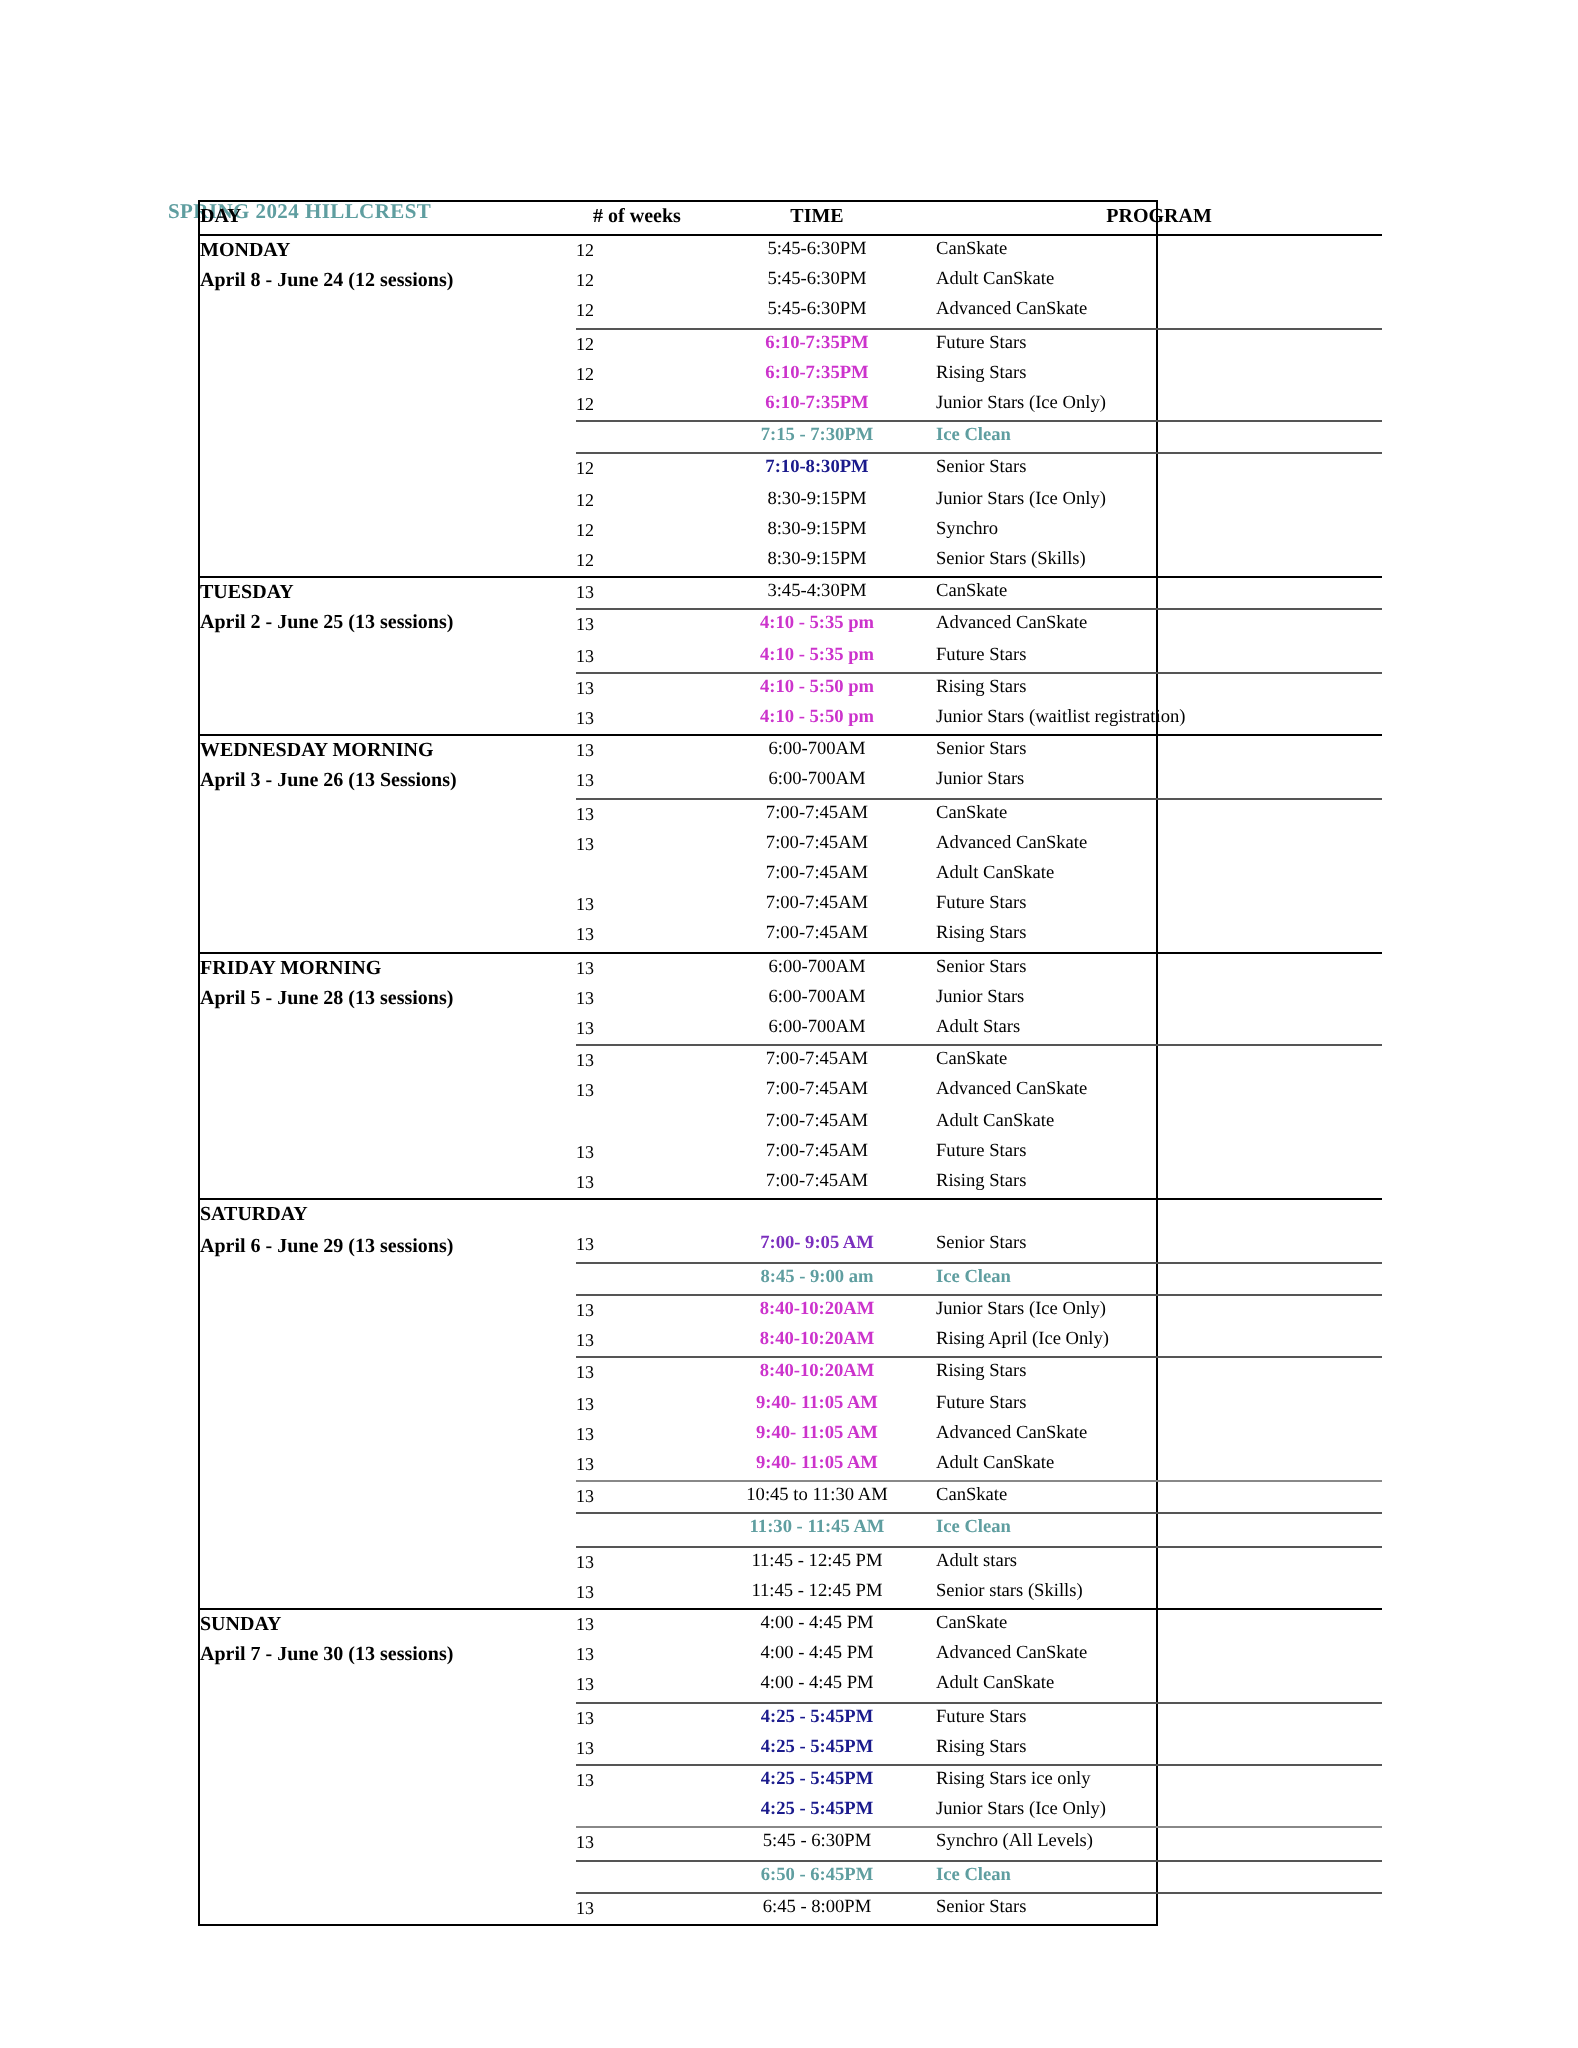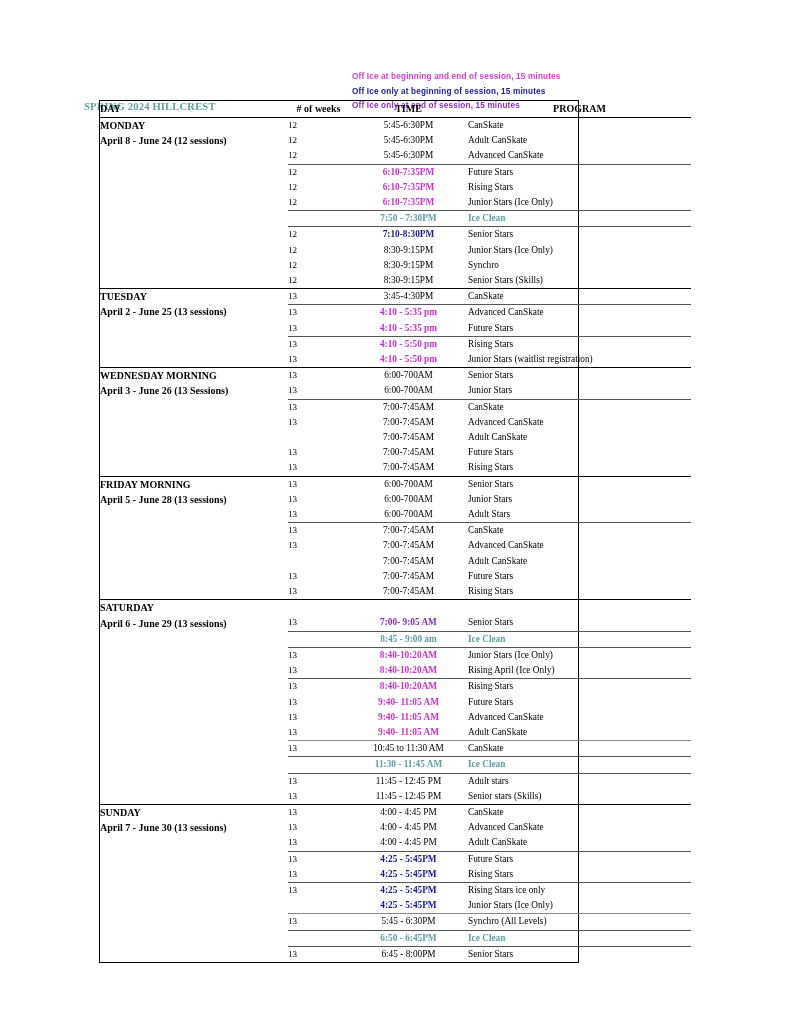--- a/index.html
+++ b/index.html
@@ -136,25 +136,20 @@
   .t-navy    { color: #1A1A8C; font-weight: bold; }
   .t-purple  { color: #7B2FBE; font-weight: bold; }
   .t-teal    { color: #5F9EA0; font-weight: bold; }
   .t-plain   { color: #000000; font-weight: normal; }
 </style>
 </head>
 <body>
 
 <div id="page">
 
-  <div class="legend">
-    <div class="legend-line legend-1">Off Ice at beginning and end of session, 15 minutes</div>
-    <div class="legend-line legend-2">Off Ice only at beginning of session, 15 minutes</div>
-    <div class="legend-line legend-3">Off Ice only at end of session, 15 minutes</div>
-  </div>
 
   <div class="doc-title">SPRING 2024 HILLCREST</div>
 
   <div class="sched-wrap">
     <div class="sched-outer">
       <table class="sched">
         <colgroup>
           <col class="c-day">
             <col class="c-weeks">
             <col class="c-time">
@@ -196,21 +191,21 @@
               <td class="time t-magenta">6:10-7:35PM</td>
               <td class="program t-plain">Rising Stars</td>
             </tr>
             <tr class="">
               <td class="weeks">12</td>
               <td class="time t-magenta">6:10-7:35PM</td>
               <td class="program t-plain">Junior Stars (Ice Only)</td>
             </tr>
             <tr class="grp-top">
               <td class="weeks"></td>
-              <td class="time t-teal">7:50 - 7:30PM</td>
+              <td class="time t-teal">7:15 - 7:30PM</td>
               <td class="program t-teal">Ice Clean</td>
             </tr>
             <tr class="grp-top">
               <td class="weeks">12</td>
               <td class="time t-navy">7:10-8:30PM</td>
               <td class="program t-plain">Senior Stars</td>
             </tr>
             <tr class="">
               <td class="weeks">12</td>
               <td class="time t-plain">8:30-9:15PM</td>

